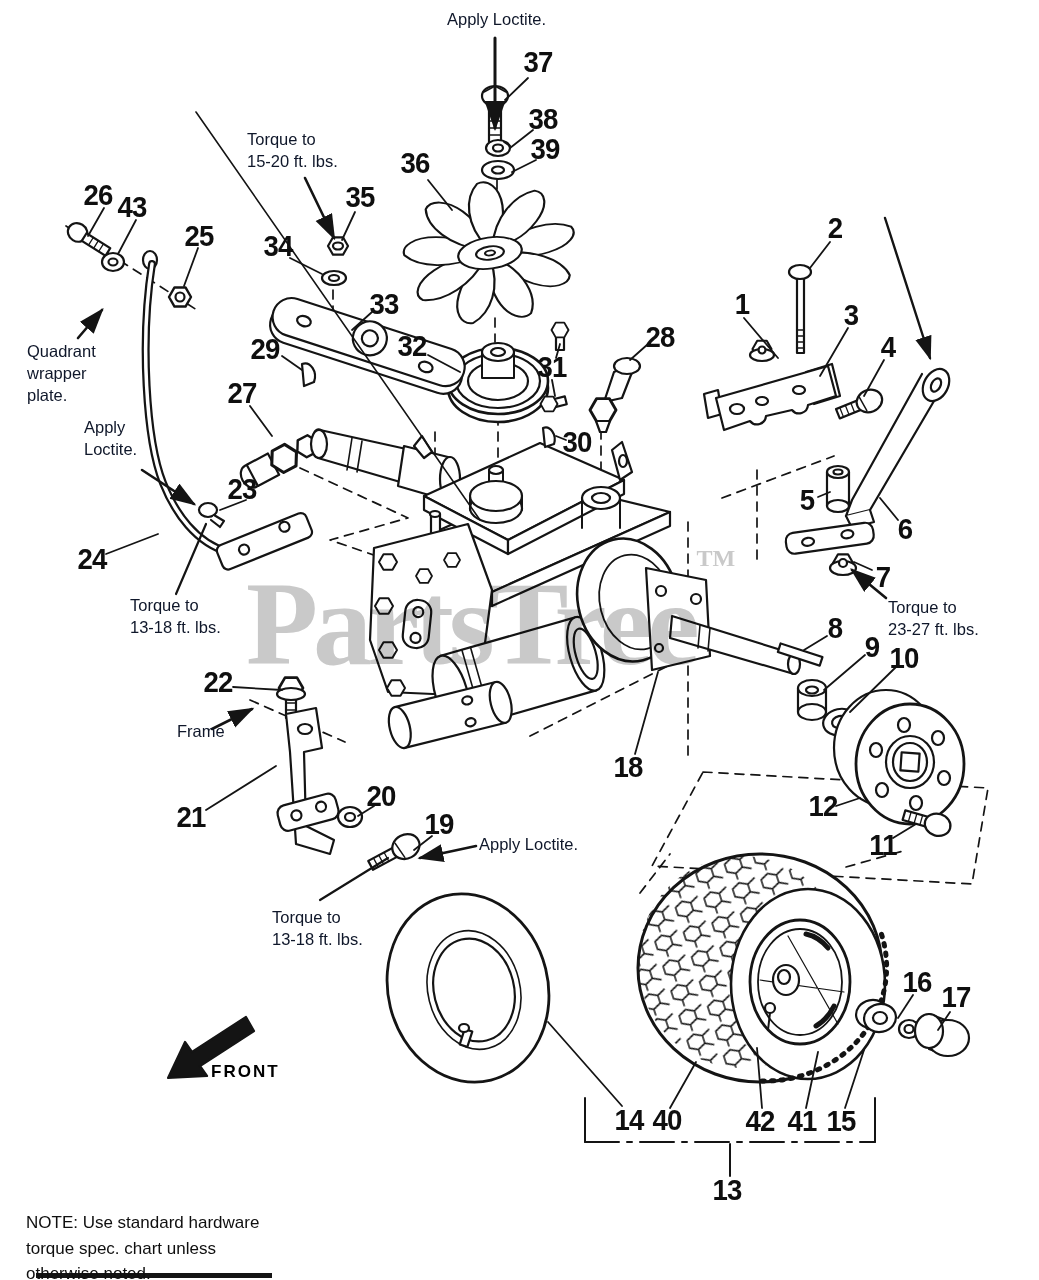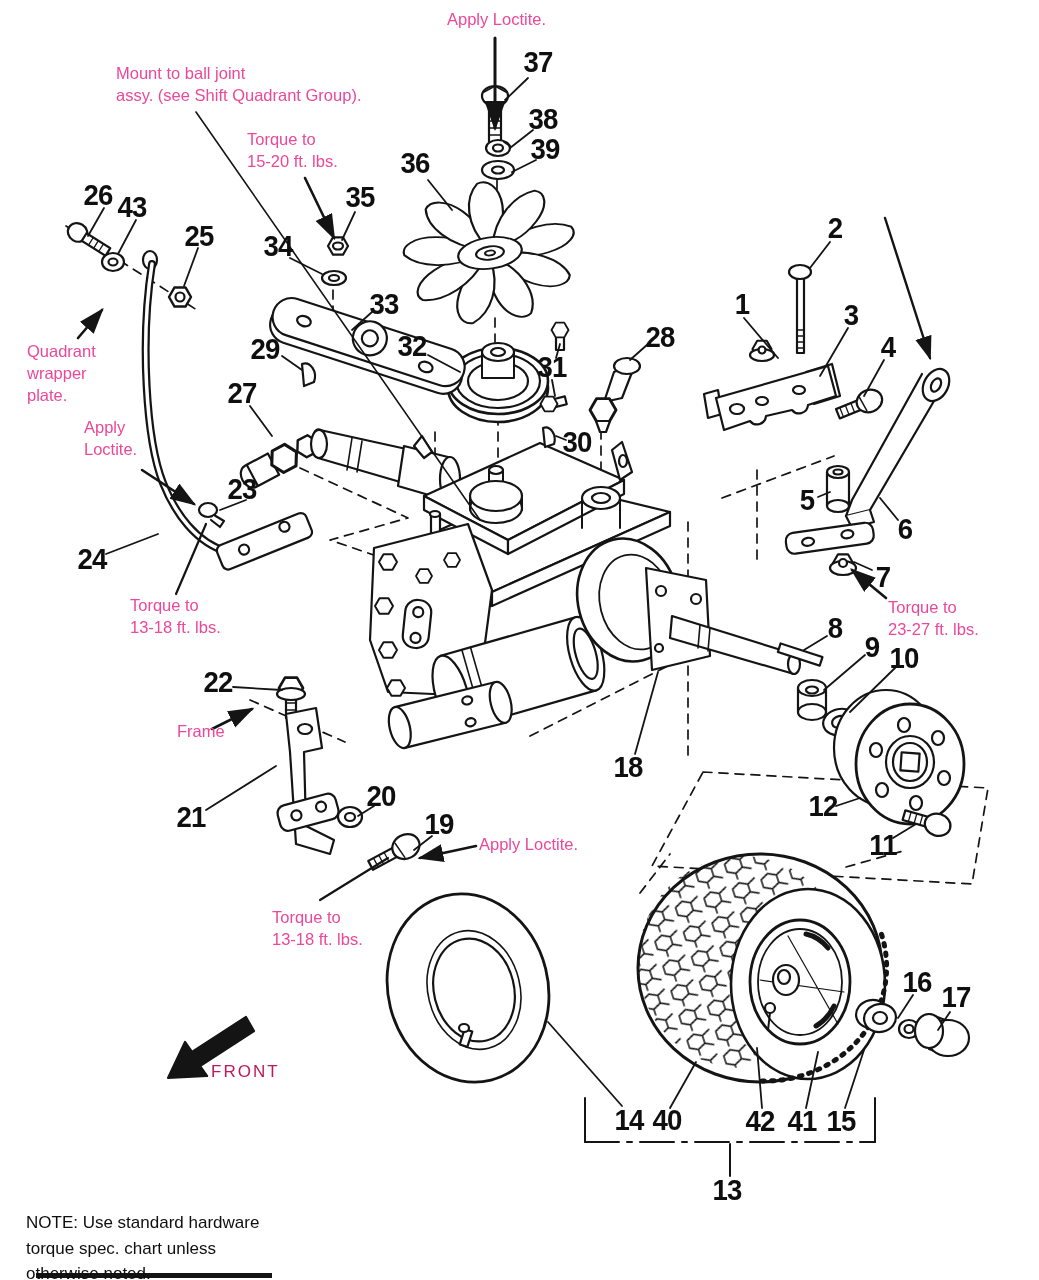--- a/index.html
+++ b/index.html
@@ -3,24 +3,24 @@
 <meta charset="utf-8">
 <style>
   html,body{margin:0;padding:0;background:#fff;}
   .stage{position:relative;width:1039px;height:1280px;background:#fff;overflow:hidden;
          font-family:"Liberation Sans",sans-serif;color:#111;}
   .stage svg{position:absolute;left:0;top:0;z-index:1;}
   .watermark{position:absolute;left:246px;top:566px;z-index:5;pointer-events:none;
              font-family:"Liberation Serif",serif;font-weight:700;font-size:118px;
              letter-spacing:-5px;color:#c9c9c9;mix-blend-mode:multiply;line-height:1;}
   .watermark .tm{font-size:24px;letter-spacing:0;vertical-align:super;position:relative;top:-58px;left:2px;}
-  .ann{position:absolute;z-index:10;font-size:16.5px;line-height:1.34;white-space:pre-line;color:#ec4899;}
+  .ann{position:absolute;z-index:10;font-size:16.5px;line-height:1.34;white-space:pre-line;color:#0f172a;}
   .co{position:absolute;z-index:10;transform:translate(-50%,-50%) scaleX(.92);
       font-weight:700;font-size:30px;letter-spacing:-1px;color:#0f0f0f;}
-  .front{position:absolute;z-index:10;font-weight:400;font-size:17px;letter-spacing:2px;color:#be185d;}
+  .front{position:absolute;z-index:10;font-weight:700;font-size:17px;letter-spacing:2px;color:#000000;}
   .note{position:absolute;z-index:10;font-size:17px;line-height:1.5;white-space:pre-line;color:#0f0f0f;}
 </style>
 </head>
 <body>
 
 <div class="stage">
 
 <svg width="1039" height="1280" viewBox="0 0 1039 1280" fill="none" stroke="#141414" stroke-width="2.2" stroke-linecap="round" stroke-linejoin="round">
   <defs>
     <marker id="ah" markerWidth="12" markerHeight="10" refX="9" refY="3.5" orient="auto">
@@ -449,24 +449,23 @@
     <path d="M875,1098 L875,1142"></path>
     <path d="M585,1142 L875,1142" stroke-dasharray="34 8 5 8"></path>
     <path d="M730,1144 L730,1176"></path>
   </g>
 
   <polygon points="246,1017 254,1031 200,1066 207,1076 168,1078 185,1042 192,1052" fill="#141414" stroke="#141414"></polygon>
 
   <rect x="36" y="1273" width="236" height="5" fill="#141414" stroke="none"></rect>
 </svg>
 
+<div class="watermark"><span>PartsTree</span><span class="tm">TM</span></div>
 
 <div class="ann" style="left:447px;top:8px">Apply Loctite.</div>
-<div class="ann" style="left:116px;top:62px">Mount to ball joint
-assy. (see Shift Quadrant Group).</div>
 <div class="ann" style="left:247px;top:128px">Torque to
 15-20 ft. lbs.</div>
 <div class="ann" style="left:27px;top:340px">Quadrant
 wrapper
 plate.</div>
 <div class="ann" style="left:84px;top:416px">Apply
 Loctite.</div>
 <div class="ann" style="left:130px;top:594px">Torque to
 13-18 ft. lbs.</div>
 <div class="ann" style="left:177px;top:720px">Frame</div>

